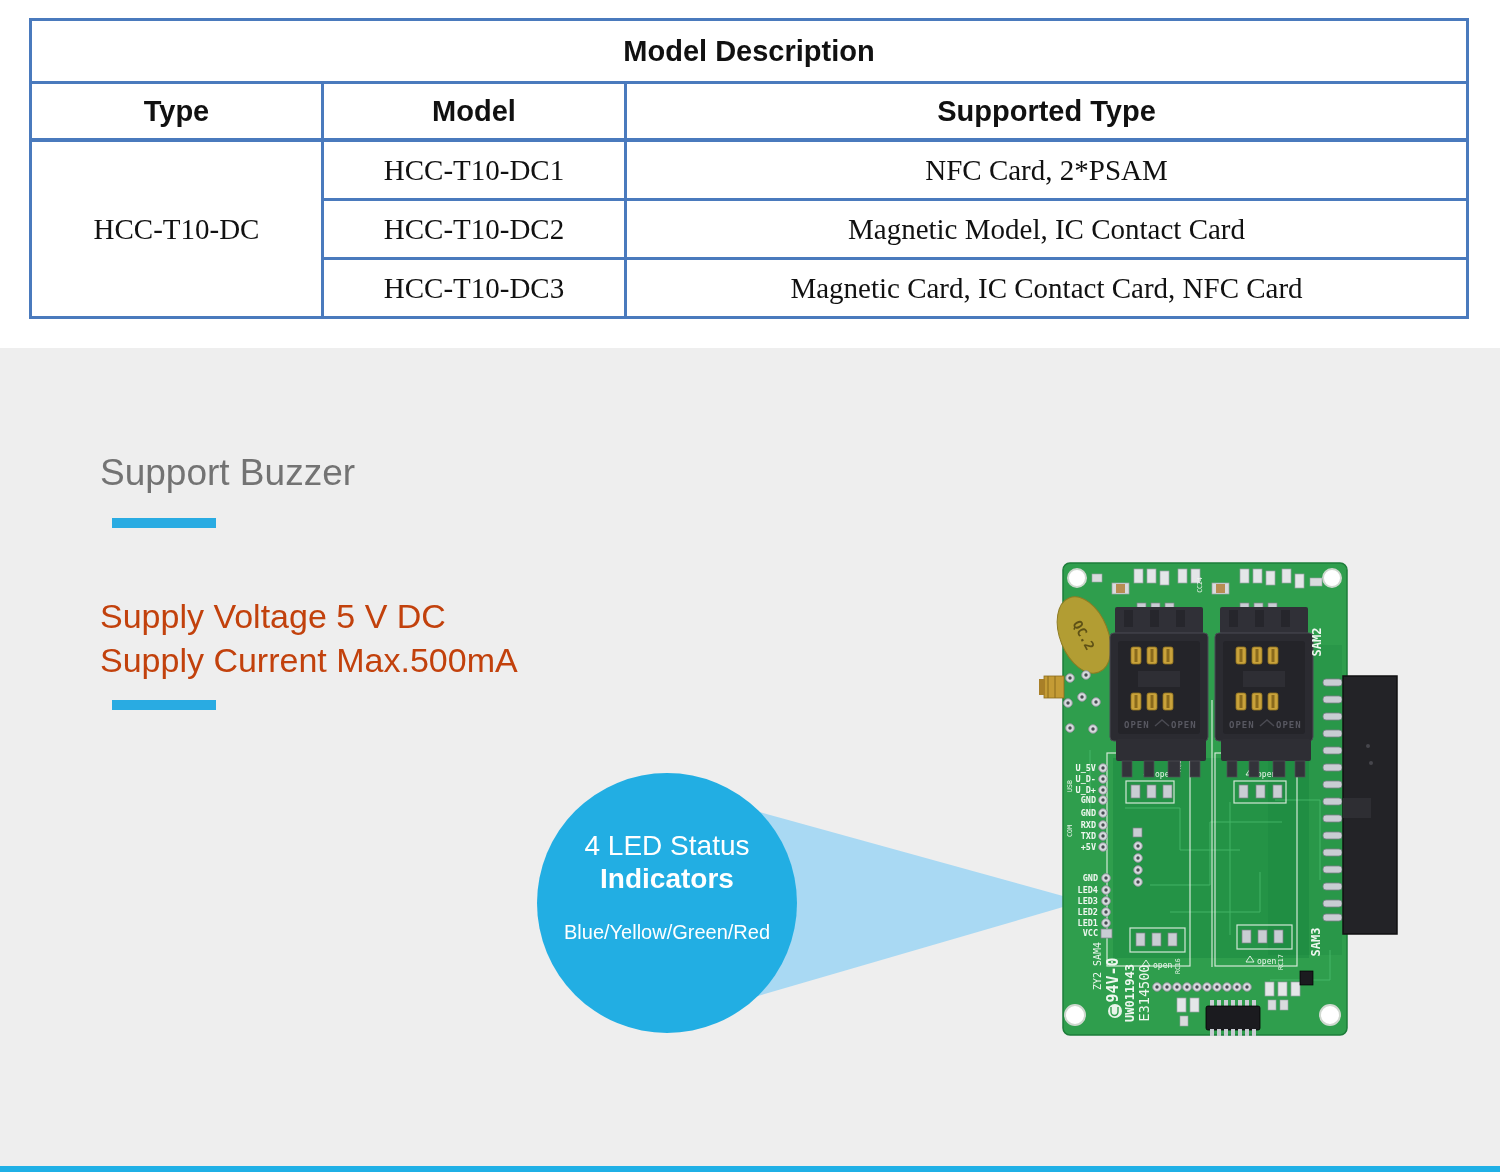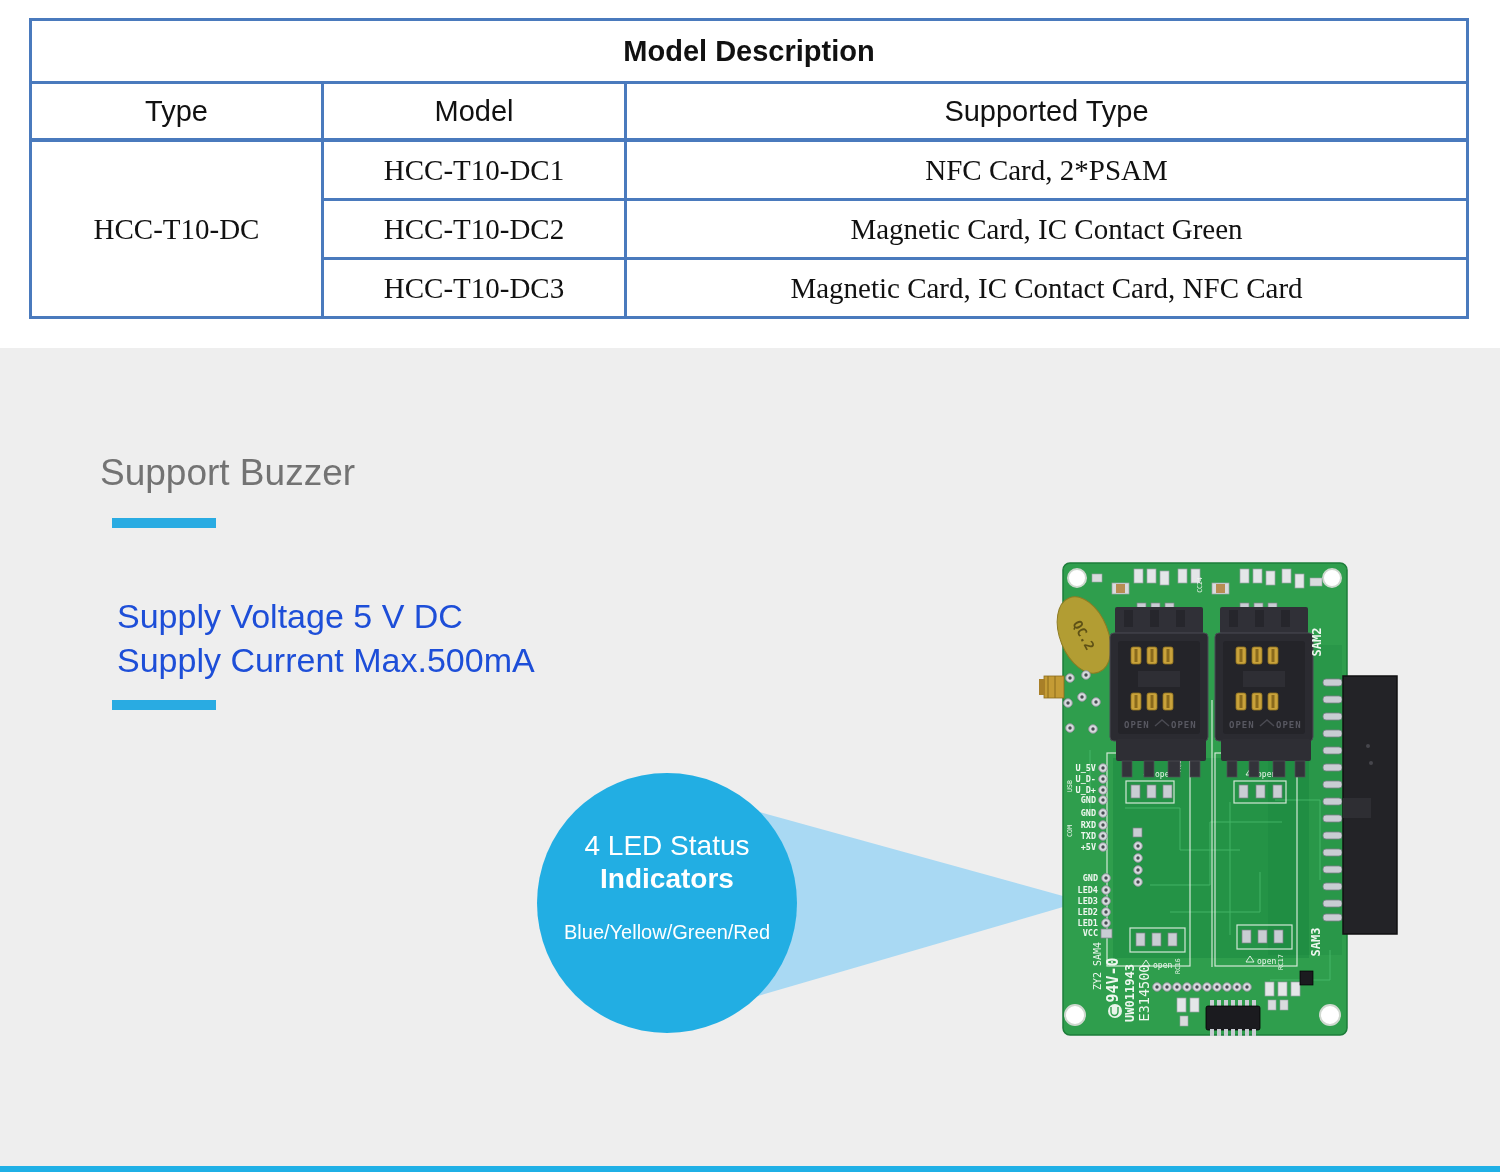--- a/index.html
+++ b/index.html
@@ -4,31 +4,31 @@
 <style>
   html,body{margin:0;padding:0;background:#ffffff;}
   .page{position:relative;width:1500px;height:1172px;background:#ffffff;overflow:hidden;
         font-family:"Liberation Sans", sans-serif;}
   
   table.model-table{position:absolute;left:29px;top:18px;width:1440px;
         border-collapse:collapse;table-layout:fixed;}
   table.model-table td{border:3px solid #4a7abd;text-align:center;vertical-align:middle;
         color:#111;font-size:29px;padding:0;background:#ffffff;}
   td.title-cell{height:60px;font-size:31px;font-weight:bold;border-bottom-width:4px;}
-  tr.head-row td{height:54px;font-weight:normal;border-bottom-width:4px;}
+  tr.head-row td{height:54px;font-weight:bold;border-bottom-width:4px;}
   tr.data-row td{height:56px;font-family:Liberation Serif, serif;}
   td.alt{background:#dbe4f0;}
   
   .gray-section{position:absolute;left:0;top:348px;width:1500px;height:818px;background:#eeeeee;}
   .bottom-line{position:absolute;left:0;top:1166px;width:1500px;height:6px;background:#1fb0e6;}
   .feature-heading{position:absolute;left:100px;top:452px;font-size:37px;color:#737373;}
   .cyan-bar{position:absolute;width:104px;height:10px;background:#29abe2;}
   .bar1{left:112px;top:518px;}
   .bar2{left:112px;top:700px;}
-  .supply{position:absolute;left:100px;top:594px;font-size:34px;line-height:44px;color:#1d4ed8;margin-left:17px;}
+  .supply{position:absolute;left:100px;top:594px;font-size:34px;line-height:44px;color:#c2410c;}
   
   .beam{position:absolute;left:690px;top:780px;}
   .callout-circle{position:absolute;left:537px;top:773px;width:260px;height:260px;border-radius:50%;
         background:#22aee3;color:#ffffff;text-align:center;}
   .callout-circle .l1{margin-top:56px;font-size:28px;font-weight:normal;line-height:33px;}
   .callout-circle .l2{font-size:28px;font-weight:bold;line-height:33px;}
   .callout-circle .sub{margin-top:26px;font-size:20px;}
   
   .pcb{position:absolute;left:1030px;top:550px;}
   .silk6{font:6.5px "DejaVu Sans Mono", monospace;fill:#eef7ef;}
@@ -61,21 +61,21 @@
       <td>Model</td>
       <td>Supported Type</td>
     </tr>
     <tr class="data-row">
       <td class="alt" rowspan="3">HCC-T10-DC</td>
       <td class="alt">HCC-T10-DC1</td>
       <td class="alt">NFC Card, 2*PSAM</td>
     </tr>
     <tr class="data-row">
       <td>HCC-T10-DC2</td>
-      <td>Magnetic Card, IC Contact Green</td>
+      <td>Magnetic Model, IC Contact Card</td>
     </tr>
     <tr class="data-row">
       <td class="alt">HCC-T10-DC3</td>
       <td class="alt">Magnetic Card, IC Contact Card, NFC Card</td>
     </tr>
     </tbody>
   </table>
 
   <div class="gray-section"></div>
 

